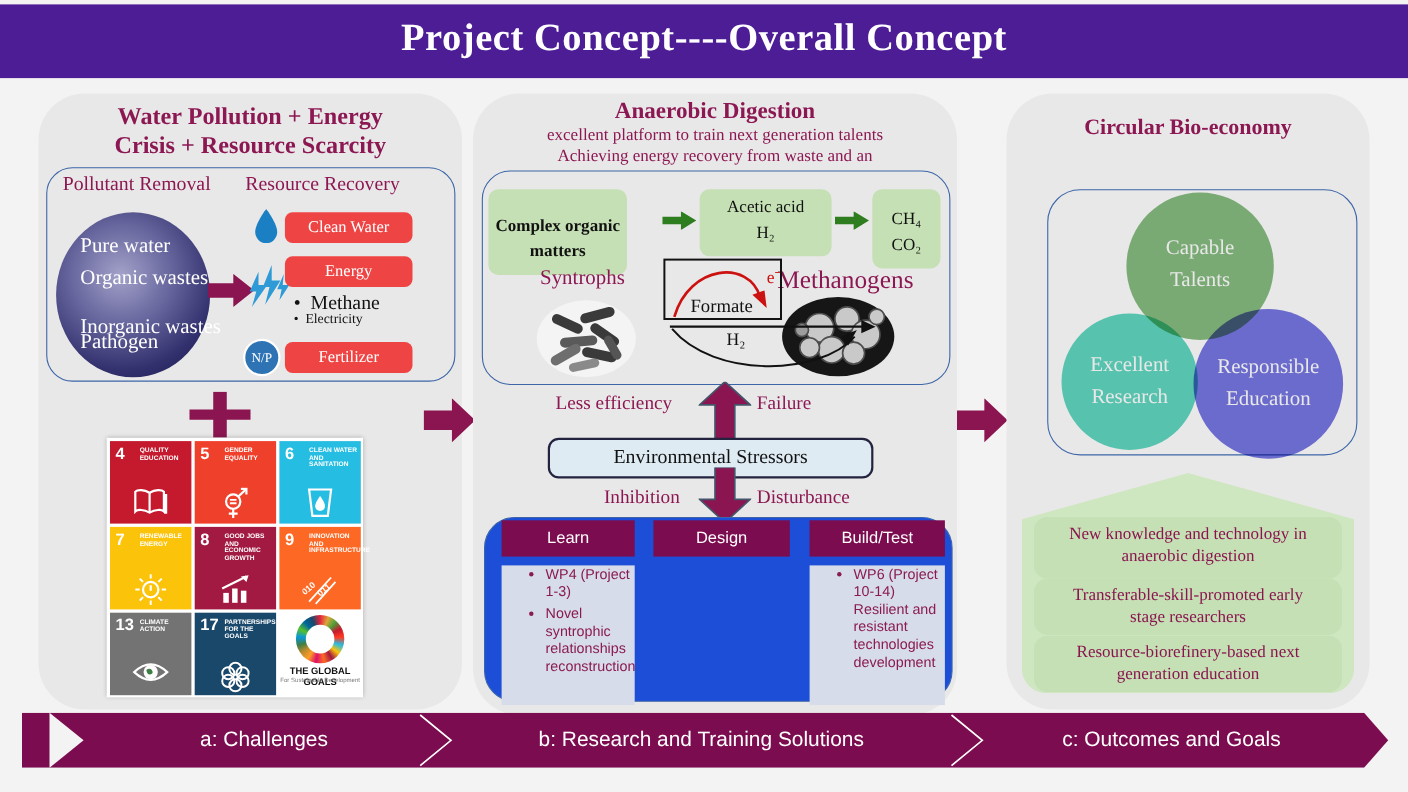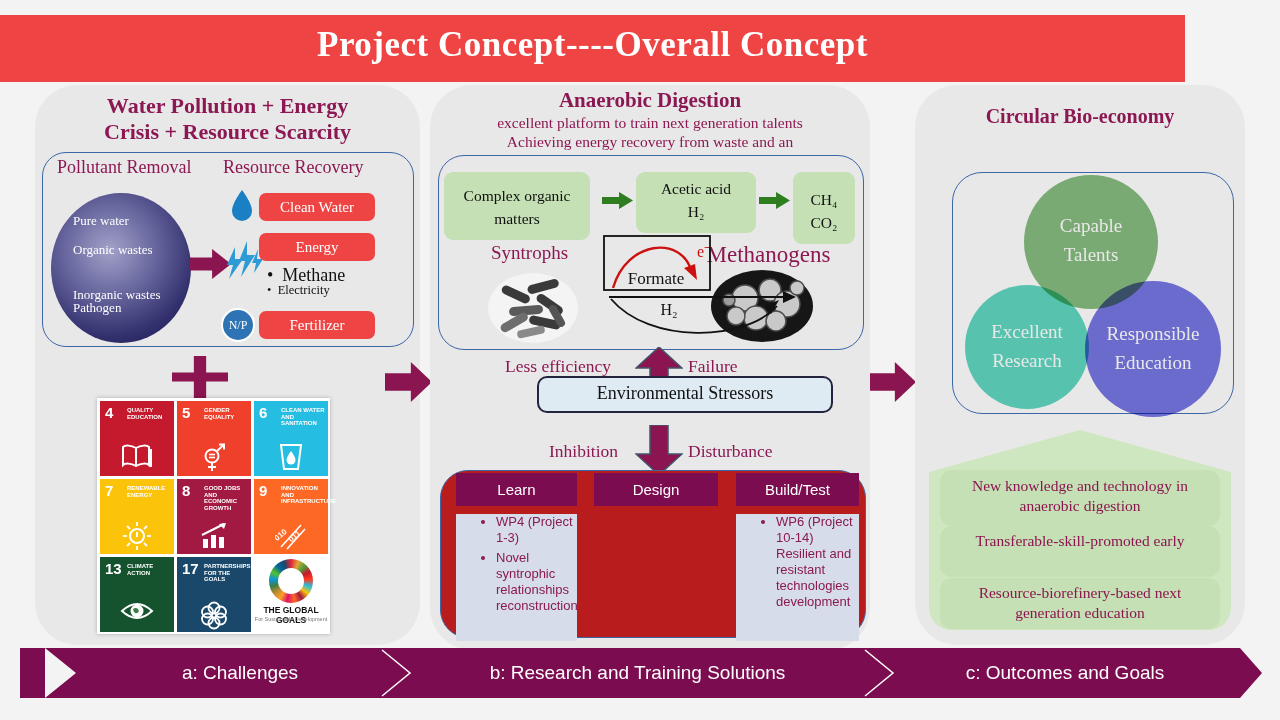--- a/index.html
+++ b/index.html
@@ -4,28 +4,28 @@
 <style>
   html,body{margin:0;padding:0;background:#ddd;}
   .slide{position:relative;width:1280px;height:720px;background:#f4f3f3;overflow:hidden;
          font-family:"Liberation Serif",serif;}
   .abs{position:absolute;}
   .serif{font-family:"Liberation Serif",serif;}
   .sans{font-family:"Liberation Sans",sans-serif;}
   .mag{color:#8c1853;}
   .ctr{text-align:center;}
   
-  .hdr{left:0;top:15px;width:1185px;height:67px;background:#ef4444;}
+  .hdr{left:0;top:4px;width:1280px;height:67px;background:#4c1d95;}
   .hdr-title{width:100%;top:10px;color:#fff;font-size:35px;font-weight:bold;text-align:center;letter-spacing:.5px;}
   
   .panel{background:#e9e8e8;border-radius:42px;}
   .bluebox{border:1.6px solid #3c66a8;border-radius:24px;}
   
   .sphere{border-radius:50%;background:radial-gradient(circle at 42% 38%, #a3a2c9 0%, #6a69a0 35%, #32316e 70%, #15154a 100%);}
-  .sphere-item{color:#fff;font-size:13px;white-space:nowrap;}
+  .sphere-item{color:#fff;font-size:19px;white-space:nowrap;}
   .btn-blue{background:#ef4444;border-radius:7px;color:#fff;font-size:15px;text-align:center;line-height:28px;}
   .np{background:#2e74b5;border-radius:50%;color:#fff;font-size:12px;text-align:center;line-height:30px;border:2px solid #fff;}
   .blockarrow-r{background:#8b1550;clip-path:polygon(0 28%,55% 28%,55% 0,100% 50%,55% 100%,55% 72%,0 72%);}
   .plus{background:#8b1550;clip-path:polygon(39% 0,61% 0,61% 39%,100% 39%,100% 61%,61% 61%,61% 100%,39% 100%,39% 61%,0 61%,0 39%,39% 39%);}
   
   .sdg-card{background:#fff;box-shadow:0 0 4px rgba(0,0,0,.25);}
   .sdg-tile{position:absolute;width:74px;height:75px;color:#fff;}
   .sdg-num{position:absolute;left:5px;top:3px;font-family:"Liberation Sans",sans-serif;font-weight:bold;font-size:15px;}
   .sdg-title{position:absolute;left:27px;top:6px;width:45px;font-family:"Liberation Sans",sans-serif;font-weight:bold;font-size:6px;line-height:6.5px;}
   .sdg-icon{position:absolute;left:50%;top:42px;transform:translateX(-50%);}
@@ -167,21 +167,21 @@
         <svg class="sdg-icon" width="32" height="30" viewBox="0 0 32 30">
           <g transform="rotate(-40 16 15)" fill="#fff" font-family="Liberation Sans, sans-serif" font-size="8" font-weight="bold">
             <text x="2" y="10">010</text>
             <text x="12" y="20">011</text>
           </g>
           <line x1="6" y1="26" x2="26" y2="4" stroke="#fff" stroke-width="1.6"></line>
           <line x1="12" y1="28" x2="30" y2="8" stroke="#fff" stroke-width="1.6"></line>
         </svg>
       </div>
 
-      <div class="sdg-tile" style="left: 3px; top: 159px; background: #14532d;">
+      <div class="sdg-tile" style="left: 3px; top: 159px; background: #737373;">
         <span class="sdg-num">13</span>
         <span class="sdg-title">CLIMATE ACTION</span>
         <svg class="sdg-icon" width="34" height="24" viewBox="0 0 34 24">
           <path d="M2 12 Q17 -2 32 12 Q17 26 2 12 Z" fill="none" stroke="#fff" stroke-width="2"></path>
           <circle cx="17" cy="12" r="6.5" fill="#fff"></circle>
           <path d="M13 10 q3 -2 5 0 q2 3 -1 4 q-3 1 -4 -4" fill="#3f7e44"></path>
         </svg>
       </div>
       <div class="sdg-tile" style="left: 80px; top: 159px; background: rgb(25, 72, 106);">
         <span class="sdg-num">17</span>
@@ -211,21 +211,21 @@
   <div class="abs blockarrow-r" style="left:869px;top:362px;width:47px;height:40px;"></div>
 
   <div class="abs panel" style="left:430px;top:85px;width:440px;height:565px;">
     <div class="abs ctr mag serif" style="left:0;top:3px;width:440px;font-size:21px;font-weight:bold;">Anaerobic Digestion</div>
     <div class="abs ctr mag serif two-line" style="left:0;top:28px;width:440px;font-size:15.5px;line-height:19px;">
       <span>excellent platform to train next generation talents</span>
       <span>Achieving energy recovery from waste and an</span>
     </div>
 
     <div class="abs bluebox" style="left:8px;top:70px;width:424px;height:193px;border-radius:26px;">
-      <div class="abs greenbox two-line" style="left:5px;top:16px;width:146px;height:56px;padding-top:12px;line-height:23px;">
+      <div class="abs greenbox two-line" style="left:5px;top:16px;width:126px;height:56px;padding-top:22px;line-height:23px;font-weight:bold;">
         <span>Complex organic</span>
         <span>matters</span>
       </div>
       <div class="abs greenarrow" style="left:163px;top:36px;width:31px;height:17px;"></div>
       <div class="abs greenbox two-line" style="left:197px;top:16px;width:120px;height:56px;padding-top:5px;line-height:23px;">
         <span>Acetic acid</span>
         <span>H₂</span>
       </div>
       <div class="abs greenarrow" style="left:320px;top:36px;width:31px;height:17px;"></div>
       <div class="abs greenbox two-line" style="left:354px;top:16px;width:62px;height:56px;padding-top:16px;line-height:23px;">
@@ -277,29 +277,29 @@
       <span class="abs serif ctr" style="left:172px;top:113px;width:90px;color:#111;font-size:17px;">Formate</span>
       <span class="abs serif ctr" style="left:210px;top:145px;width:40px;color:#111;font-size:16px;">H₂</span>
     </div>
 
     <svg class="abs" style="left:205px;top:262px;" width="48" height="53" viewBox="0 0 48 53">
       <polygon points="24,0 47,21 33,21 33,52 15,52 15,21 1,21" fill="#8b1550" stroke="#44546a" stroke-width="1.5"></polygon>
     </svg>
     <span class="abs lbl17 serif" style="left:75px;top:271px;">Less efficiency</span>
     <span class="abs lbl17 serif" style="left:258px;top:271px;">Failure</span>
 
-    <div class="abs stressor serif" style="left:68px;top:291px;width:292px;height:33px;margin-left:39px;">Environmental Stressors</div>
+    <div class="abs stressor serif" style="left:68px;top:313px;width:292px;height:33px;">Environmental Stressors</div>
 
     <svg class="abs" style="left:205px;top:340px;" width="48" height="50" viewBox="0 0 48 50">
       <polygon points="24,50 47,29 33,29 33,0 15,0 15,29 1,29" fill="#8b1550" stroke="#44546a" stroke-width="1.5"></polygon>
     </svg>
     <span class="abs lbl17 serif" style="left:119px;top:356px;">Inhibition</span>
     <span class="abs lbl17 serif" style="left:258px;top:356px;">Disturbance</span>
 
-    <div class="abs bluebox" style="left:10px;top:385px;width:424px;height:166px;border-radius:28px;background:#b91c1c;">
+    <div class="abs bluebox" style="left:10px;top:385px;width:424px;height:166px;border-radius:28px;background:#1d4ed8;">
       <div class="abs" style="left:15px;top:2px;width:121px;height:160px;">
         <div class="colhdr">Learn</div>
         <div class="colbody" style="height:127px;">
           <ul>
             <li>WP4 (Project 1-3)</li>
             <li>Novel syntrophic relationships reconstruction</li>
           </ul>
         </div>
       </div>
       <div class="abs" style="left:153px;top:2px;width:124px;height:160px;">
@@ -340,20 +340,21 @@
       </div>
     </div>
 
     <div class="abs pentagon" style="left:14px;top:345px;width:302px;height:200px;"></div>
     <div class="abs outcome two-line" style="left:25px;top:385px;width:280px;height:50px;padding-top:6px;">
       <span>New knowledge and technology in</span>
       <span>anaerobic digestion</span>
     </div>
     <div class="abs outcome two-line" style="left:25px;top:441px;width:280px;height:46px;padding-top:5px;">
       <span>Transferable-skill-promoted early</span>
+      <span>stage researchers</span>
     </div>
     <div class="abs outcome two-line" style="left:25px;top:493px;width:280px;height:46px;padding-top:5px;">
       <span>Resource-biorefinery-based next</span>
       <span>generation education</span>
     </div>
   </div>
 
   <svg class="abs" style="left:0;top:648px;" width="1280" height="50" viewBox="0 0 1280 50">
     <polygon points="20,0 1240,0 1262,25 1240,50 20,50" fill="#7c0c50"></polygon>
     <polygon points="45,0 76,25 45,50" fill="#f4f3f3"></polygon>

